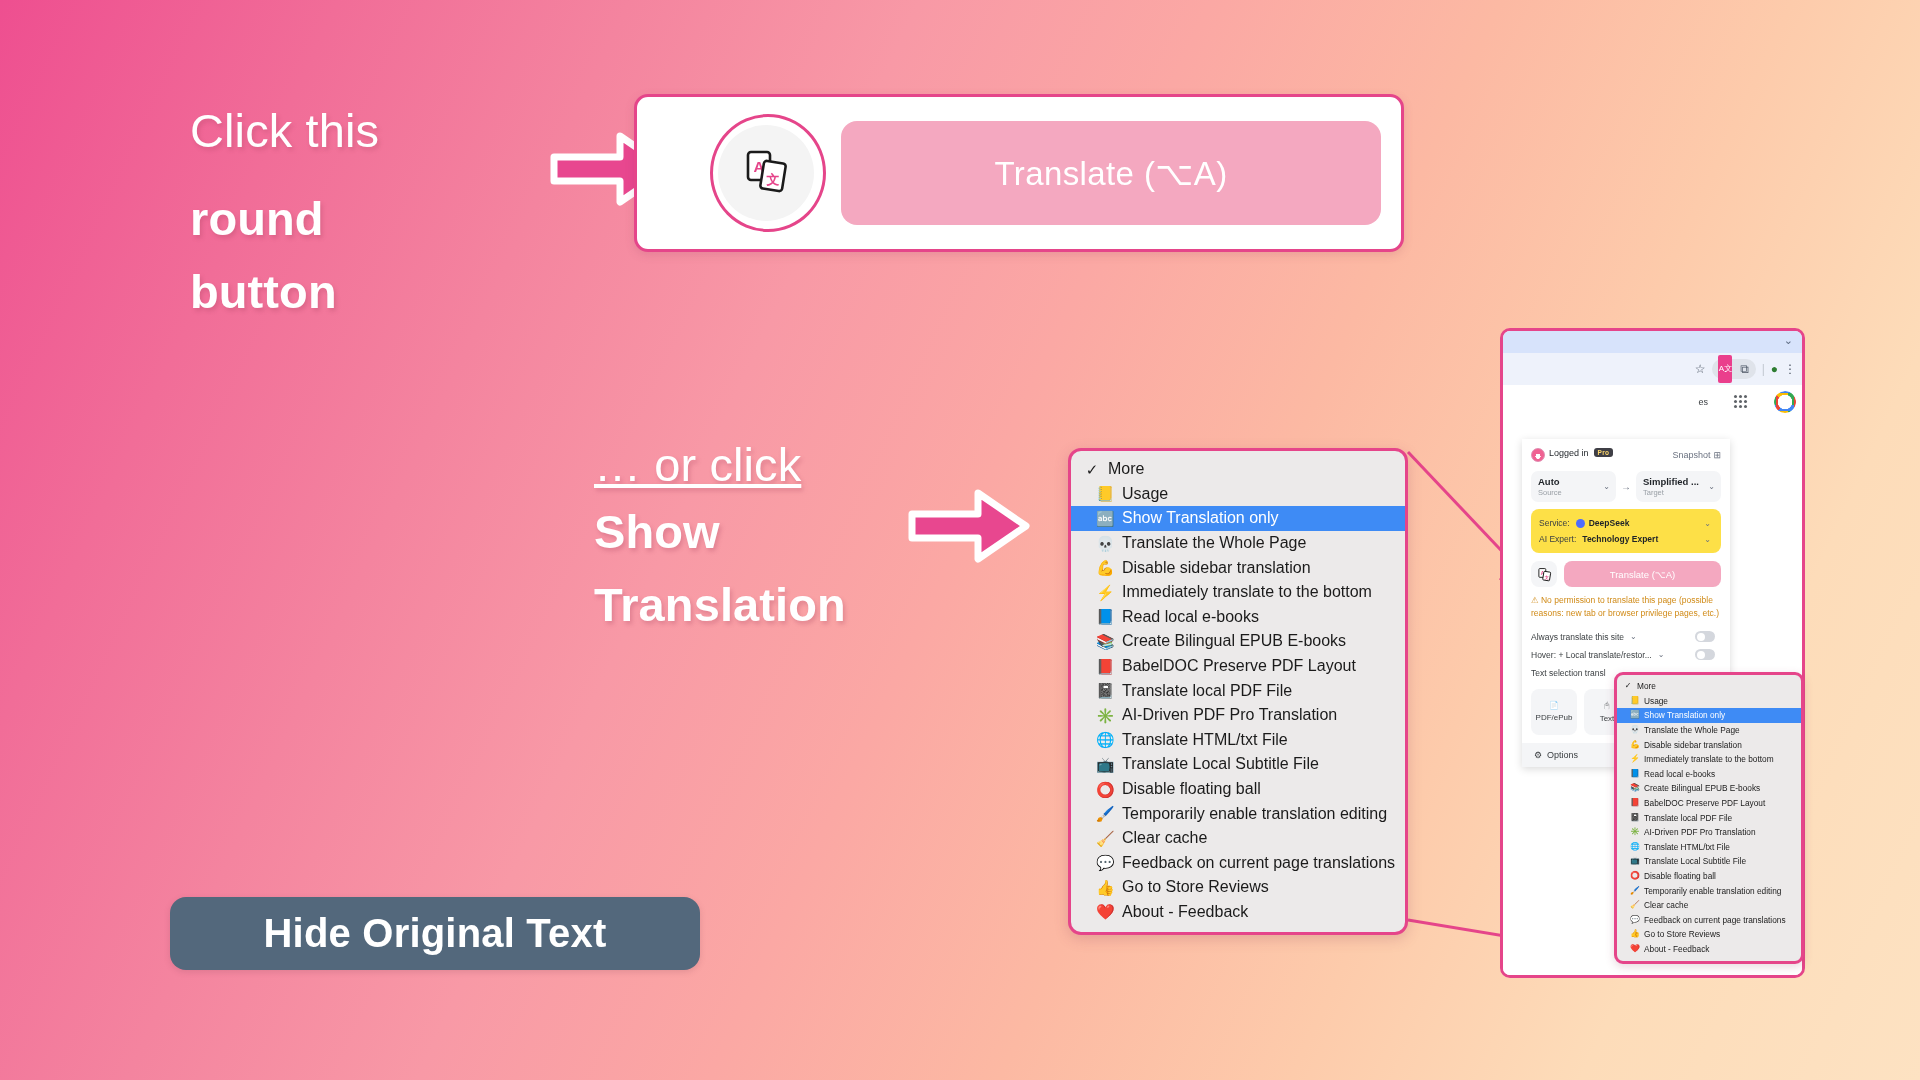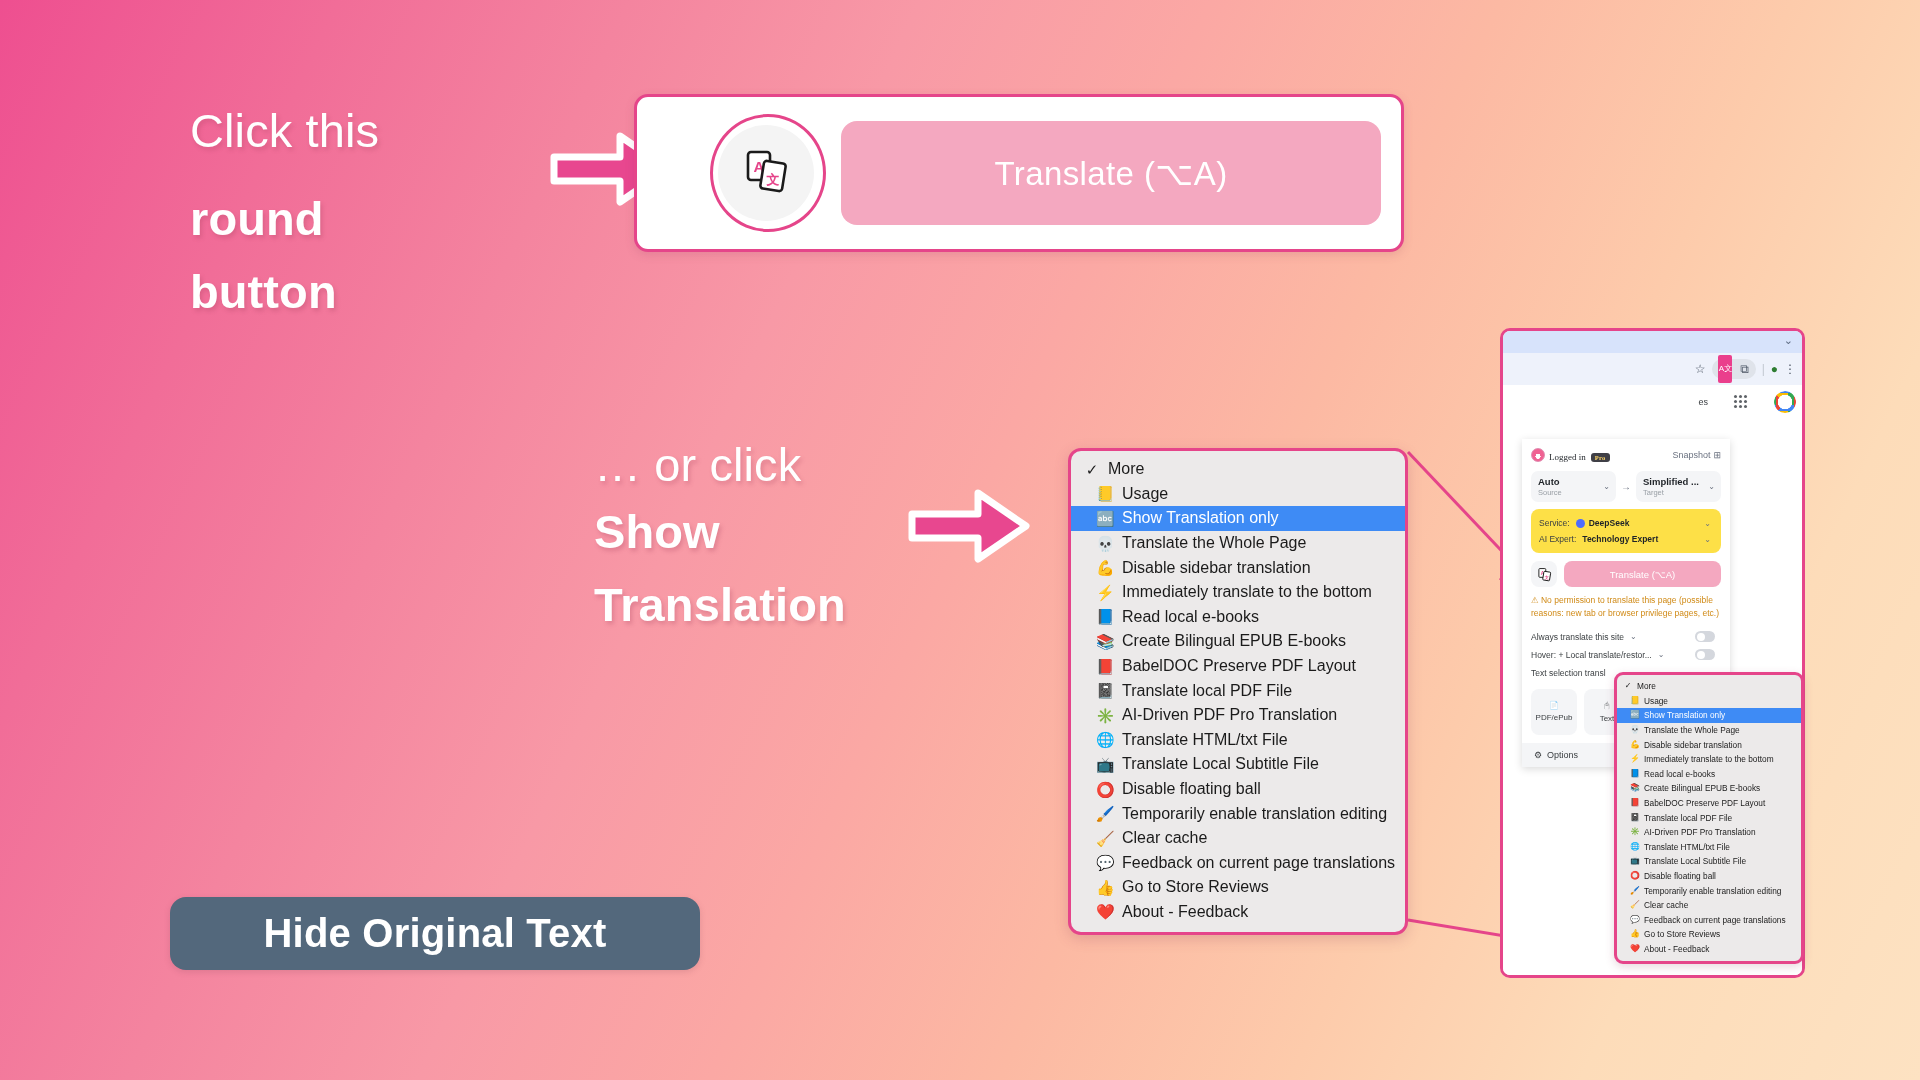--- a/index.html
+++ b/index.html
@@ -33,21 +33,21 @@
     line-height: 1.08;
     letter-spacing: .1px;
   }
 
   #hl1 { left: 190px; top: 106px; font-size: 47px; }
   #hl1 .l1 { font-weight: 400; display:block; }
   #hl1 .l2 { font-weight: 700; display:block; margin-top: 37px; }
   #hl1 .l3 { font-weight: 700; display:block; margin-top: 22px; }
 
   #hl2 { left: 594px; top: 440px; font-size: 47px; }
-  #hl2 .l1 { font-weight: 400; display:block; }
+  #hl2 .l1 { font-weight: 400; display:block;text-decoration:underline; }
   #hl2 .l2 { font-weight: 700; display:block; margin-top: 16px; }
   #hl2 .l3 { font-weight: 700; display:block; margin-top: 22px; }
   #hl2 .l4 { font-weight: 700; display:block; margin-top: 22px; }
 
   
   #pill {
     position: absolute;
     left: 170px; top: 897px;
     width: 530px; height: 73px;
     background: #53687c;
@@ -225,21 +225,21 @@
     font-size: 9px;
     color: #1f2328;
   }
   #ep-row1 { display: flex; align-items: center; justify-content: space-between; margin-bottom: 9px; }
   #ep-avatar {
     width: 14px; height: 14px; border-radius: 50%;
     background: radial-gradient(circle at 50% 62%, #ffffff 0 26%, #f06292 27% 100%);
     border: 1px solid #e08bb0;
     margin-right: 4px;
   }
-  .ep-left { display: flex; align-items: flex-end; font-family: Liberation Serif, serif; }
+  .ep-left { display: flex; align-items: flex-start; }
   #ep-pro {
     background: #3f3f46; color: #ffd86b;
     font-size: 6.5px; font-weight: 700;
     padding: 1px 4px; border-radius: 3px;
     margin-left: 5px; letter-spacing: .3px;
   }
   .ep-snap { color: #6b7280; font-size: 9px; display:flex; align-items:center; gap:3px;}
   #ep-langs { display: flex; align-items: center; gap: 5px; margin-bottom: 7px; }
   .ep-lang {
     flex: 1; background: #f4f5f7; border-radius: 7px;

